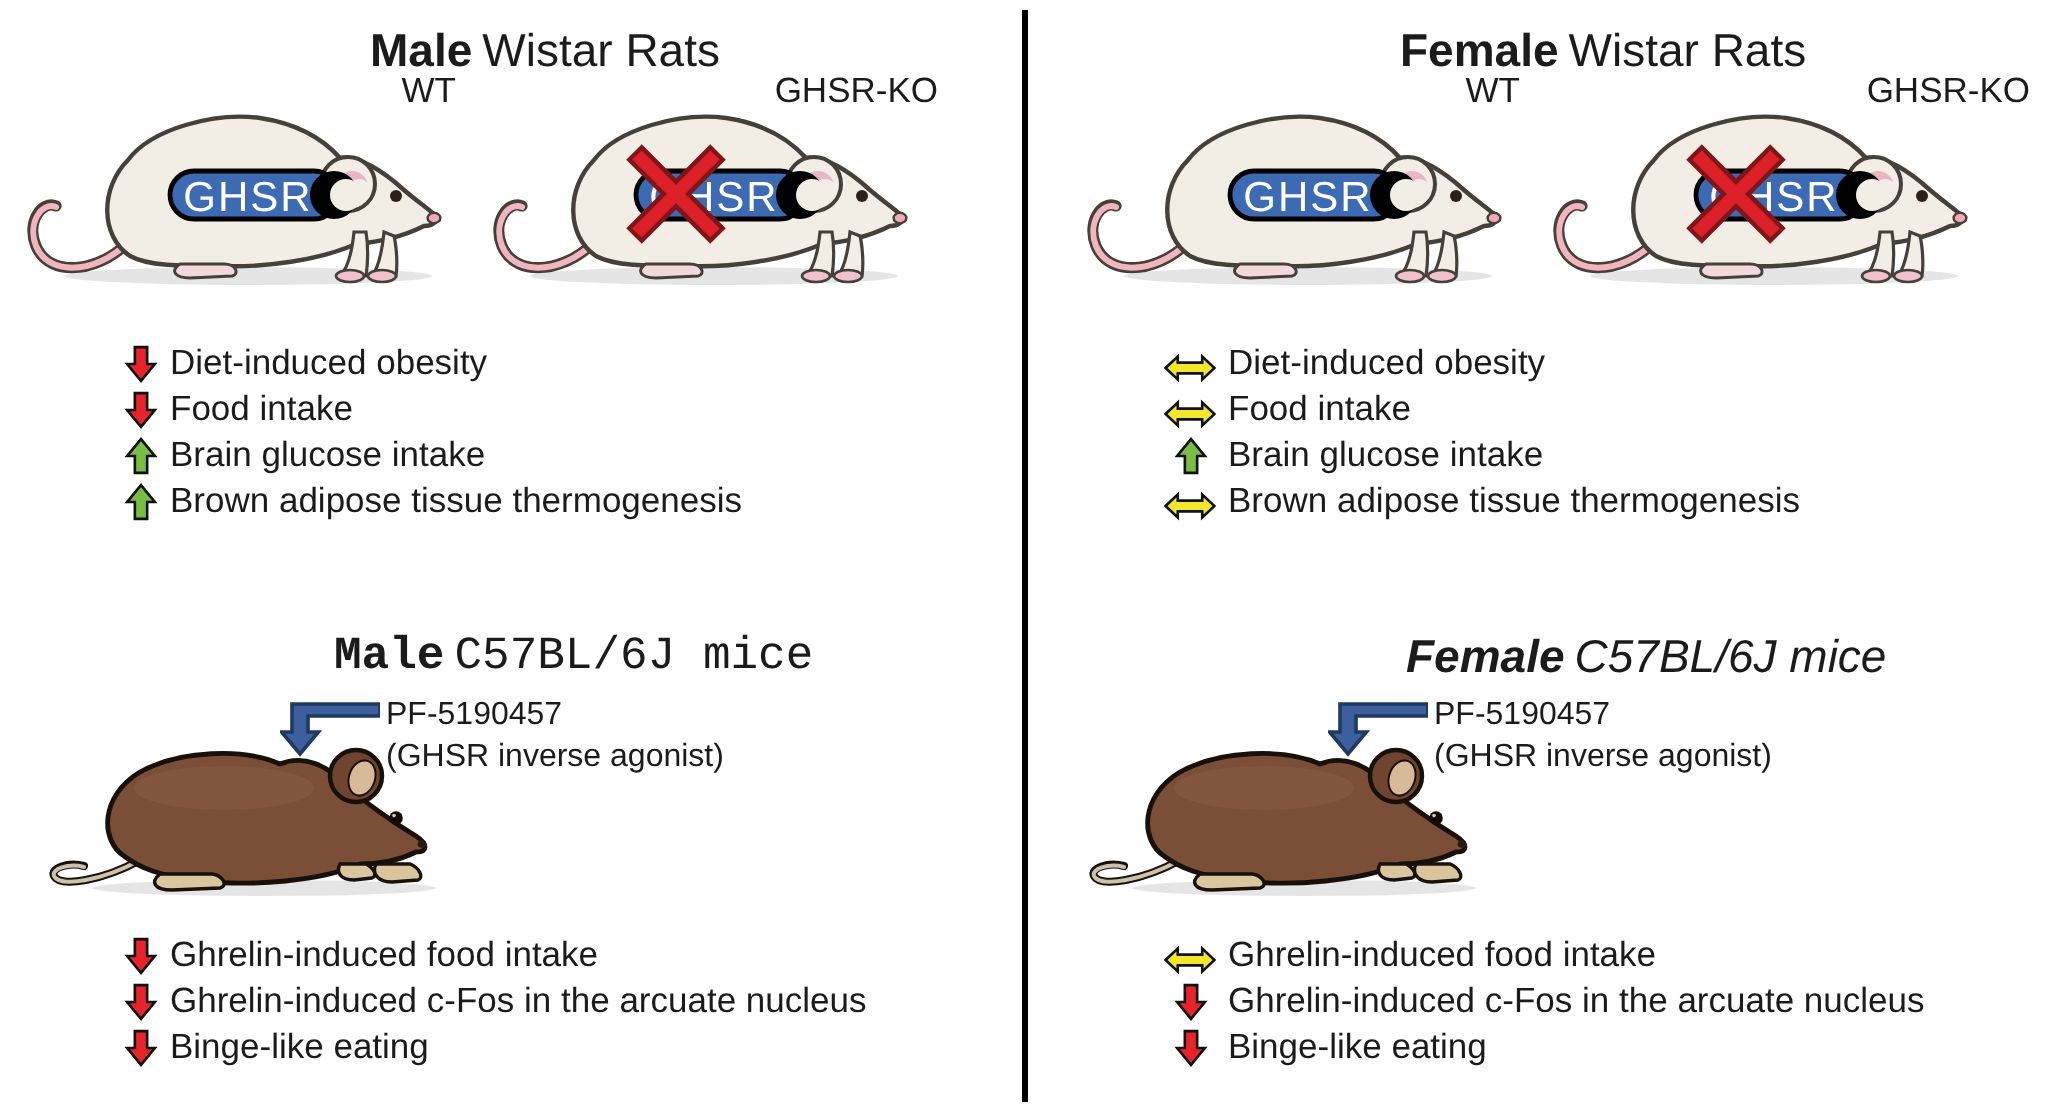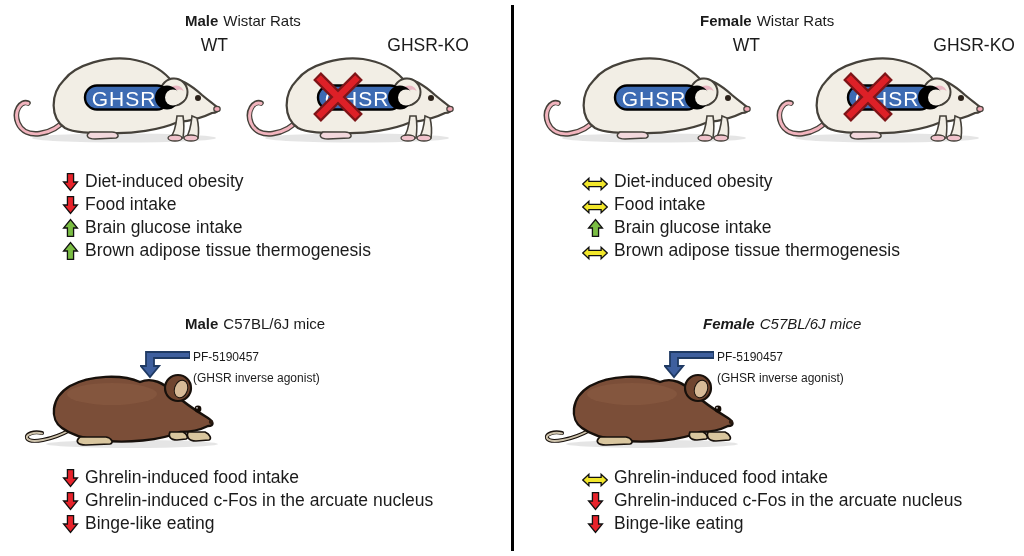--- a/index.html
+++ b/index.html
@@ -3,41 +3,41 @@
 <meta charset="utf-8">
 <style>
   html,body{margin:0;padding:0;background:#fff;}
   body{width:1024px;height:556px;position:relative;overflow:hidden;
        font-family:"Liberation Sans",sans-serif;color:#1b1b1b;}
   .stage{position:absolute;left:0;top:0;width:1024px;height:556px;}
   .divider{position:absolute;left:511px;top:5px;width:2.5px;height:546px;background:#000;}
   .panel{position:absolute;top:0;width:512px;height:556px;}
   .panel.p0{left:0;} .panel.p1{left:512px;padding-left:12px;}
 
-  .rats-title,.mice-title{position:absolute;font-size:15px;white-space:nowrap;}
+  .rats-title,.mice-title{position:absolute;font-size:23px;white-space:nowrap;}
   .rats-title{top:12px;} .mice-title{top:315px;}
   .p0 .rats-title{left:185px;} .p1 .rats-title{left:188px;}
-  .p0 .mice-title{left:185px;} .p1 .mice-title{left:191px;font-style:italic;}
+  .p0 .mice-title{left:167px;font-family:Liberation Mono, monospace;} .p1 .mice-title{left:191px;font-style:italic;}
   .b{font-weight:bold;margin-right:5px;}
 
   .rat-label{position:absolute;top:35px;width:200px;text-align:right;font-size:17.5px;white-space:nowrap;}
   .p0 .rat-label.wt{left:28px;} .p0 .rat-label.ko{left:269px;}
   .p1 .rat-label.wt{left:48px;} .p1 .rat-label.ko{left:303px;}
 
   .rat{position:absolute;top:48px;width:215px;height:95px;}
   .p0 .rat.rat1{left:12px;}  .p0 .rat.rat2{left:245px;}
   .p1 .rat.rat1{left:30px;}  .p1 .rat.rat2{left:263px;}
 
   .mouse{position:absolute;top:368px;width:200px;height:80px;}
   .p0 .mouse{left:20px;} .p1 .mouse{left:28px;}
 
   .elbow{position:absolute;top:346px;width:50px;height:34px;}
   .p0 .elbow{left:140px;} .p1 .elbow{left:152px;}
 
-  .drug{position:absolute;top:347px;font-size:12px;line-height:21px;white-space:nowrap;}
+  .drug{position:absolute;top:347px;font-size:16px;line-height:21px;white-space:nowrap;}
   .p0 .drug{left:193px;} .p1 .drug{left:205px;}
 
   .effects{position:absolute;display:flex;flex-direction:column;}
   .effects-top{top:169px;} .effects-bottom{top:465px;}
   .p0 .effects{left:61px;} .p1 .effects{left:70px;}
   .effect-row{display:flex;align-items:flex-end;height:23px;gap:6px;font-size:17.5px;white-space:nowrap;}
   .effect-icon{display:flex;align-items:center;justify-content:center;width:18px;flex:0 0 auto;}
   .p1 .effect-icon{width:26px;}
   .effect-icon svg{display:block;}
 </style>

